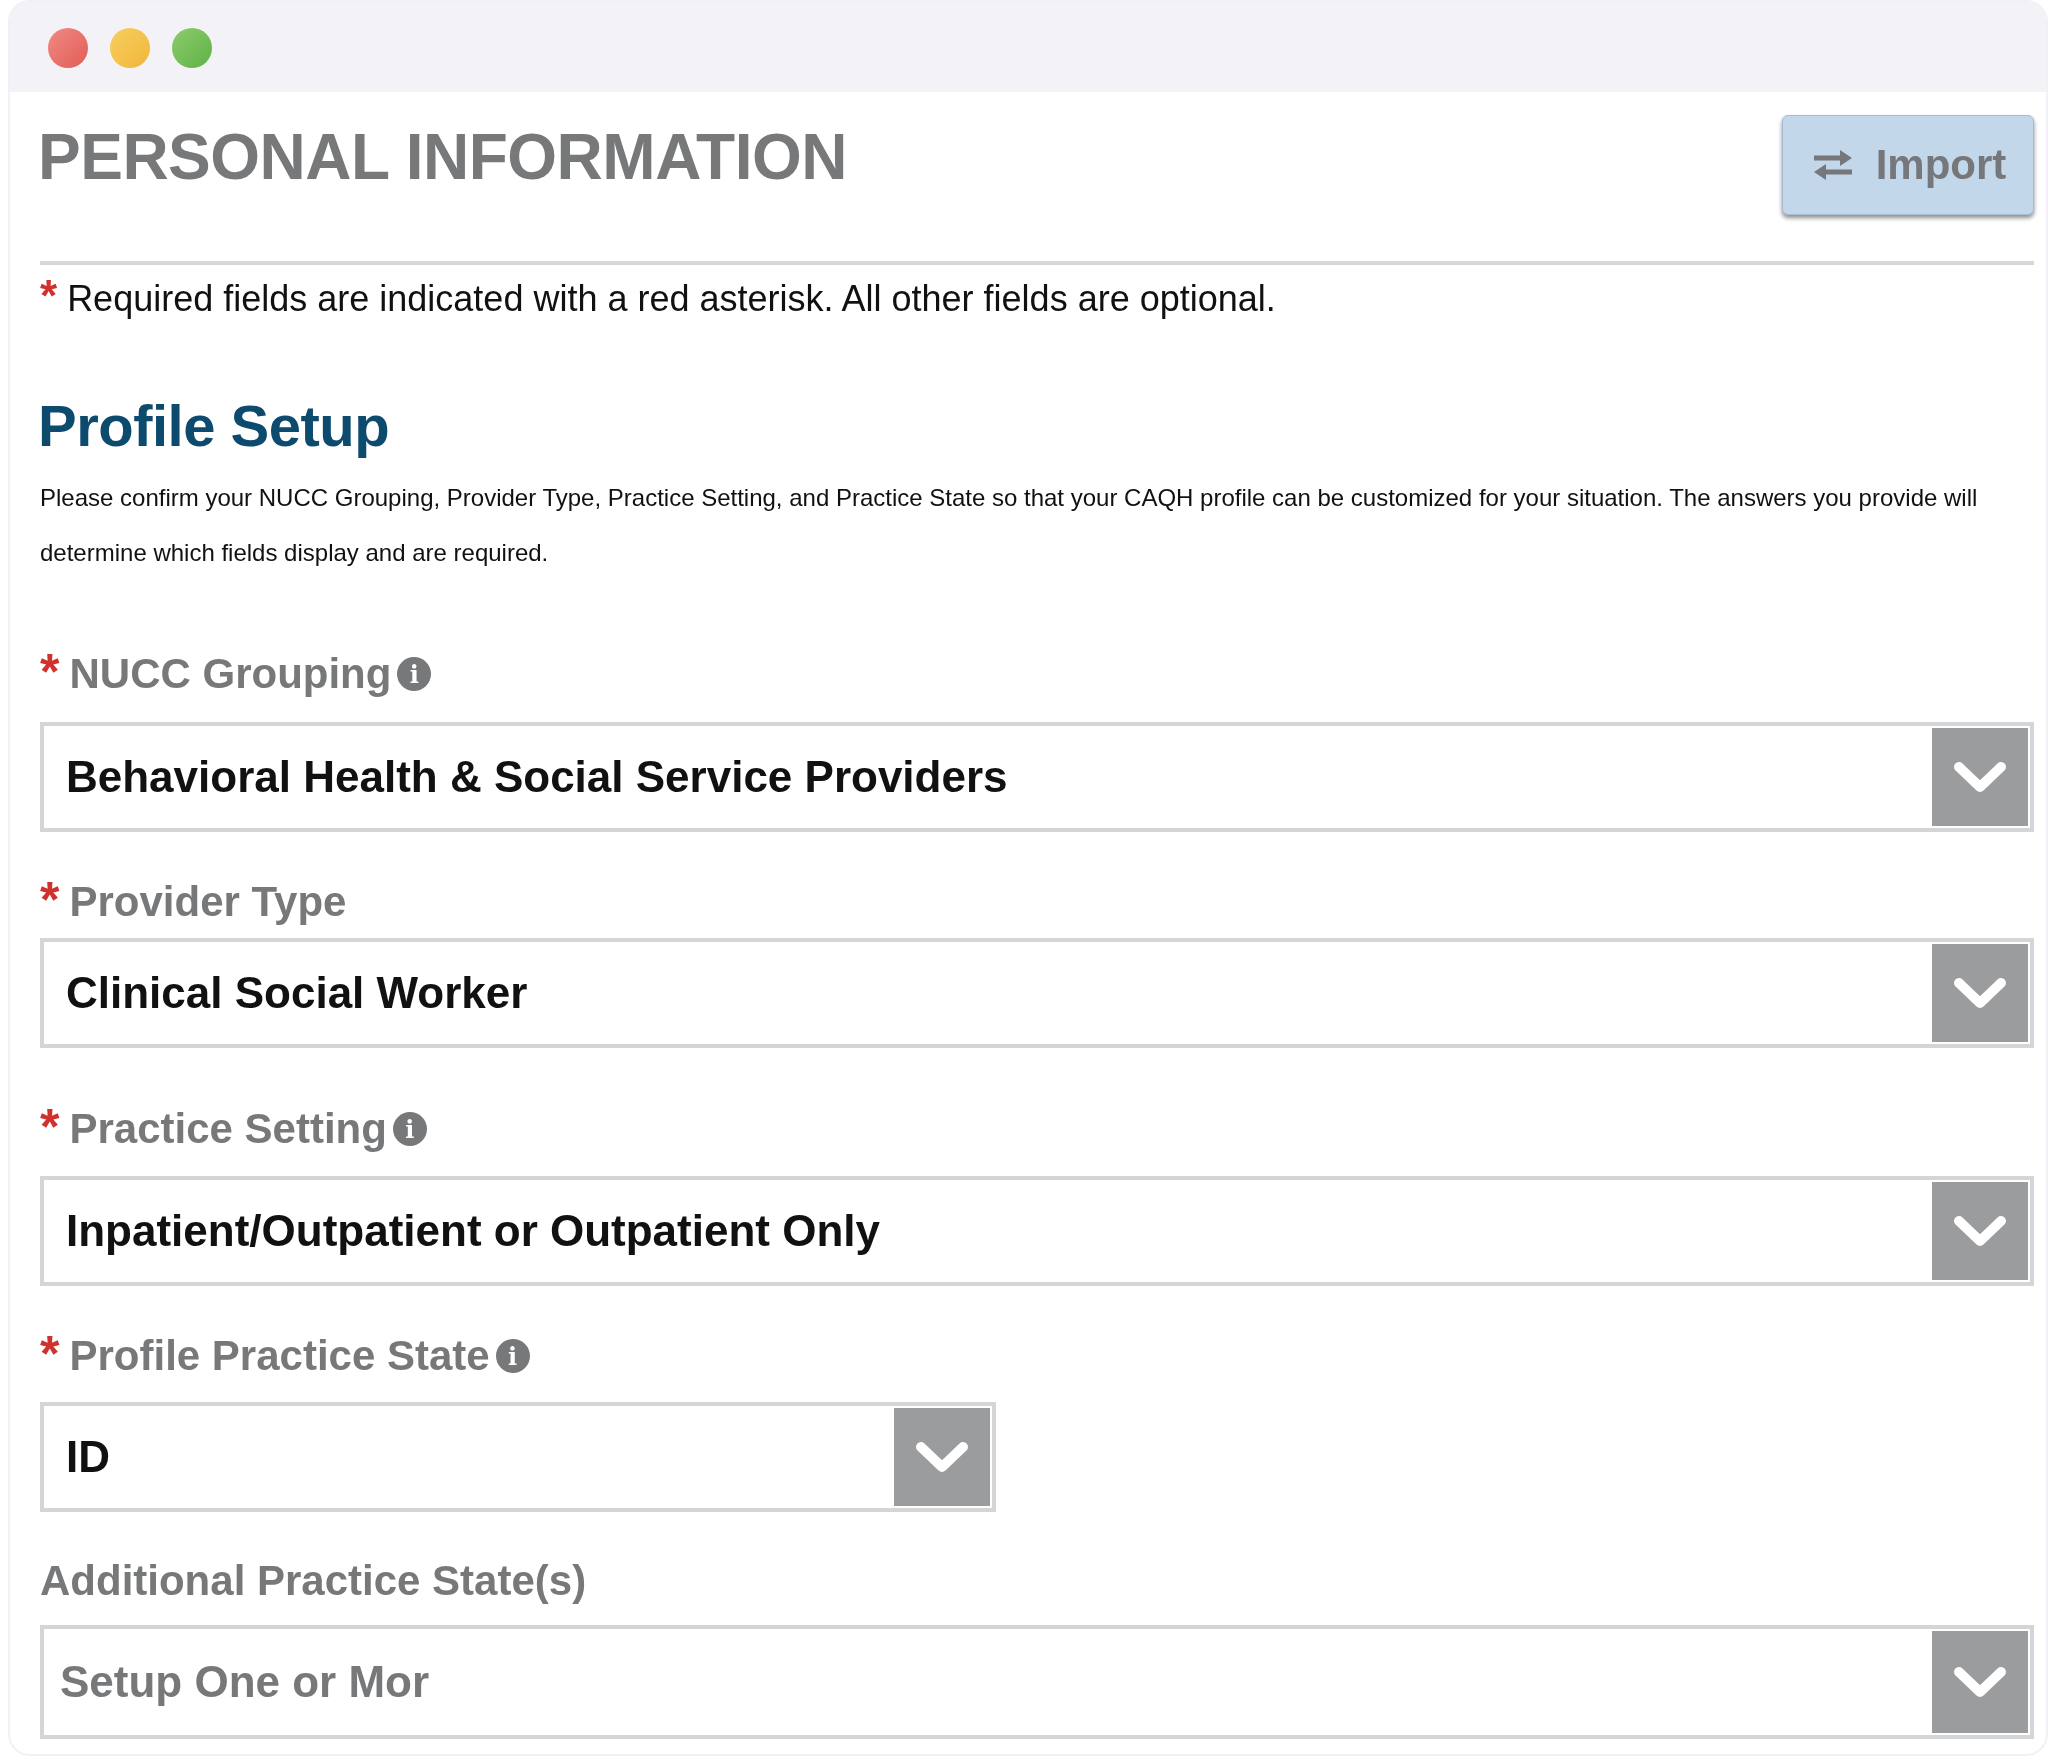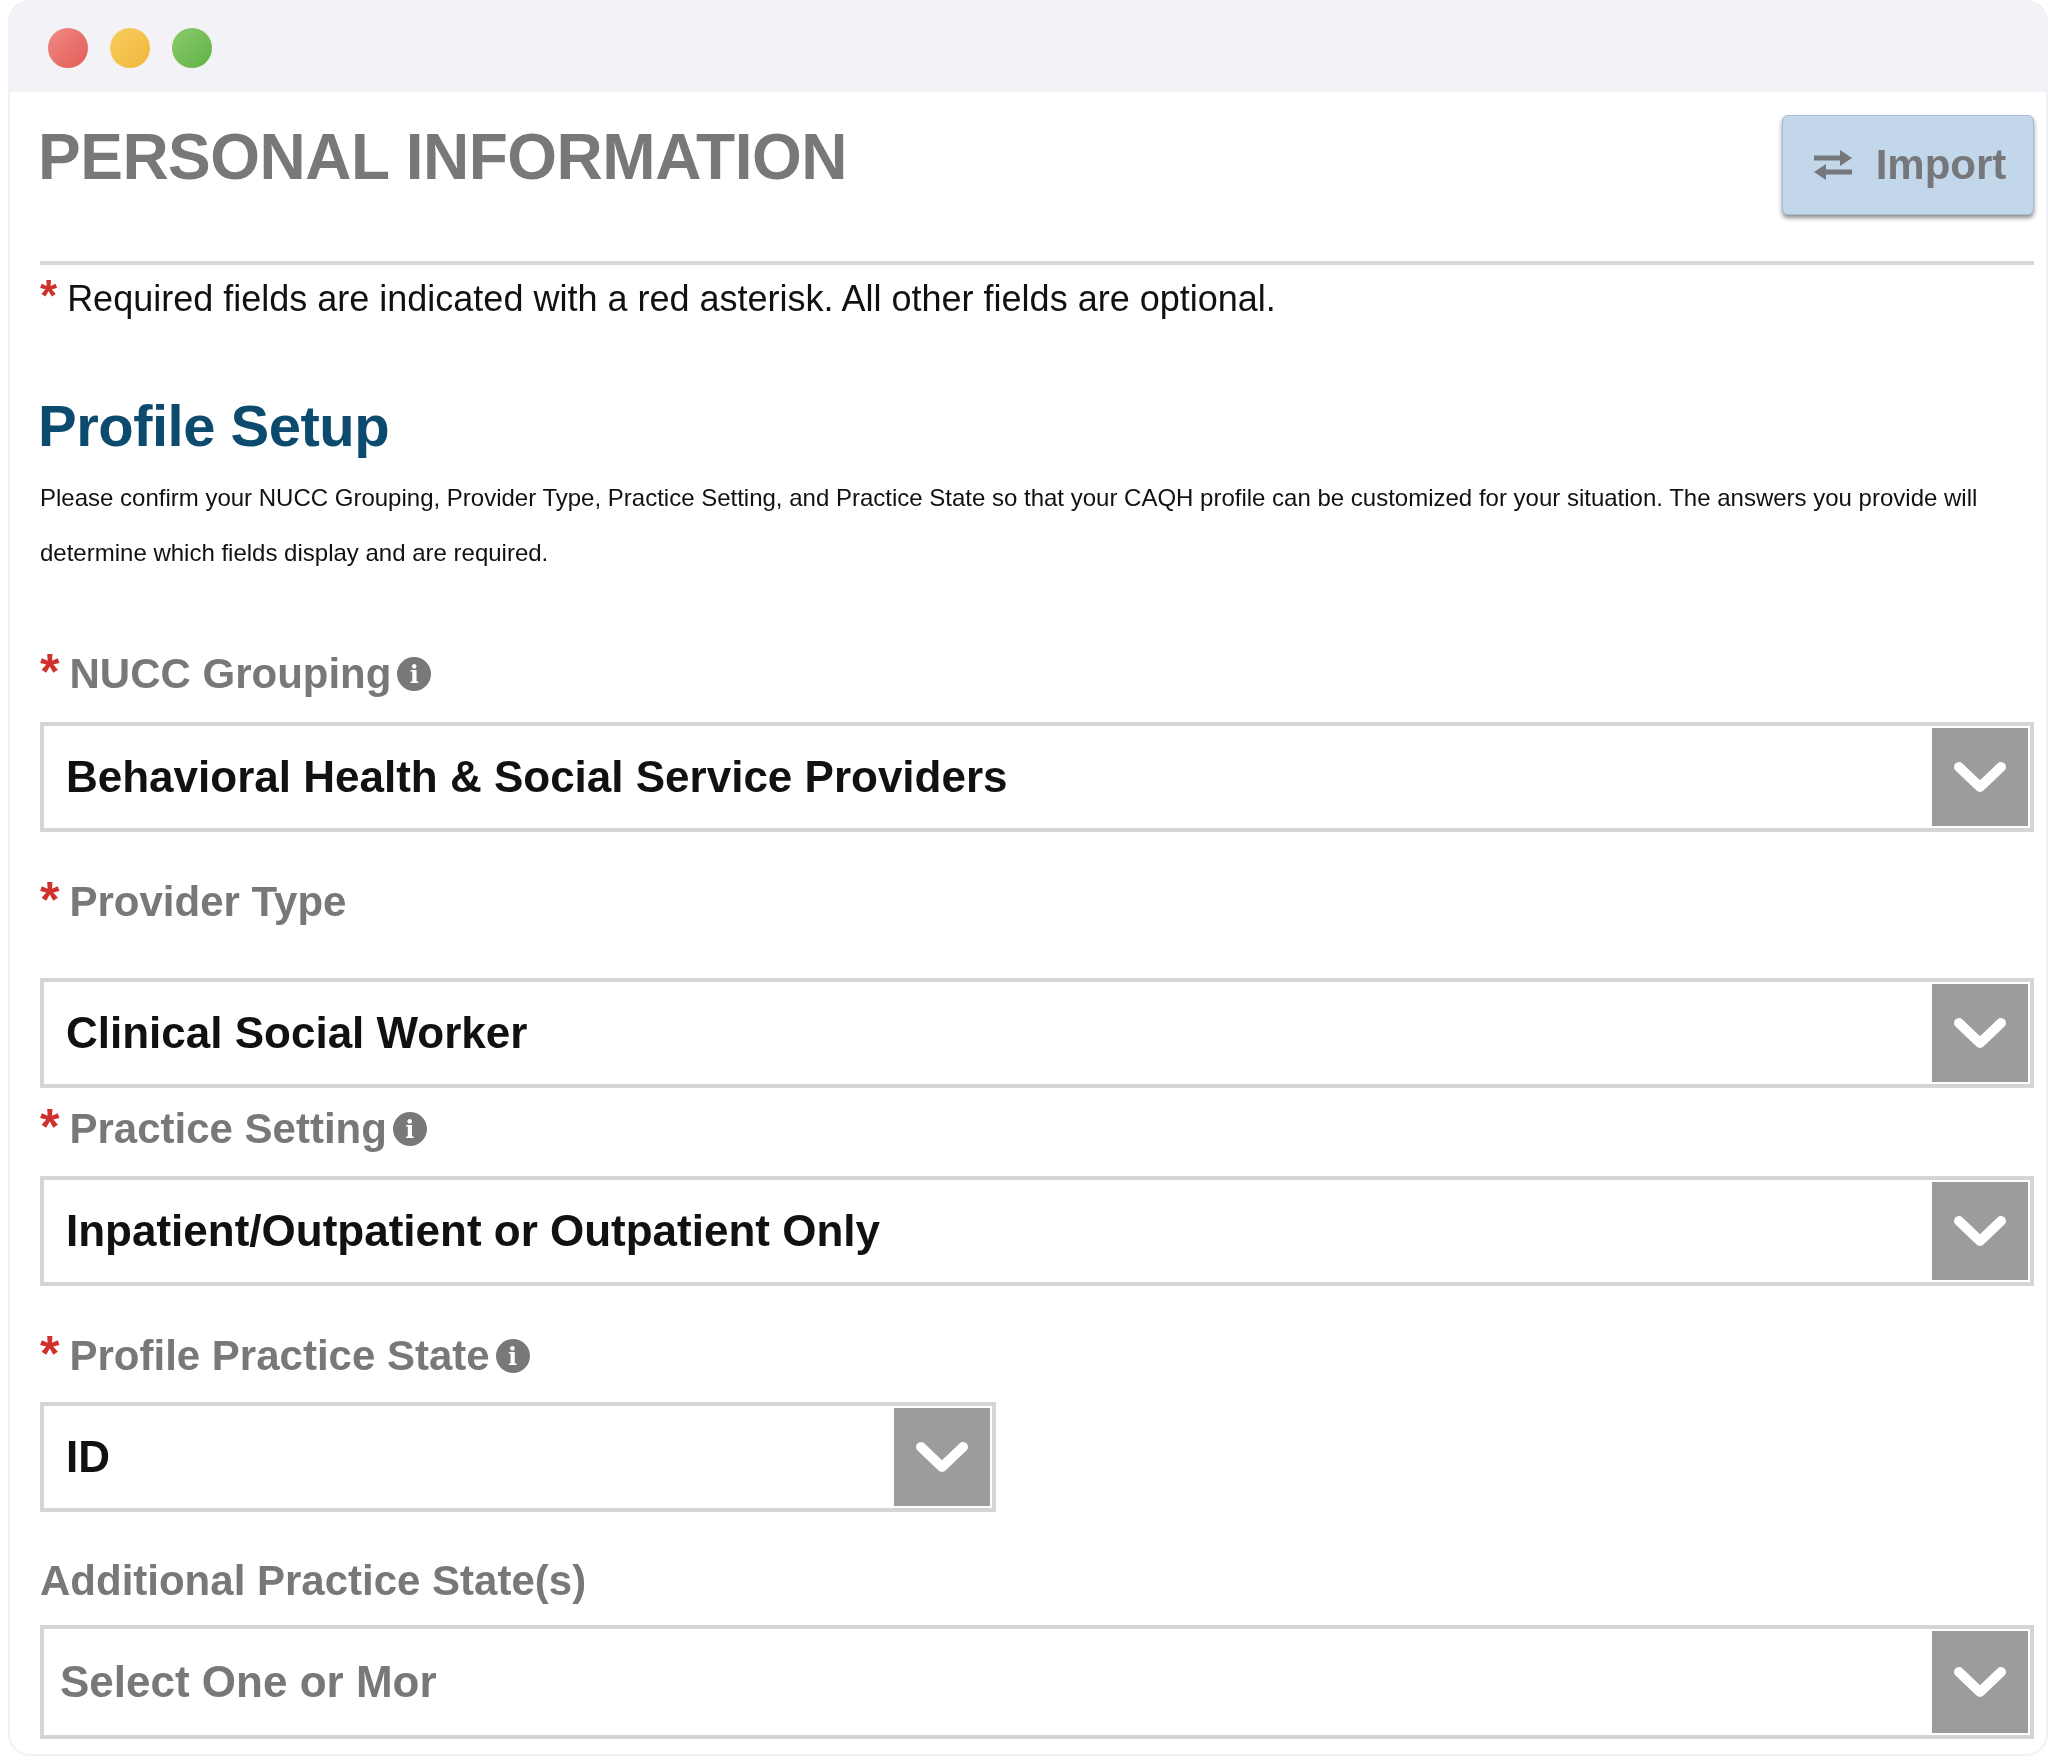--- a/index.html
+++ b/index.html
@@ -121,21 +121,21 @@
       <svg viewBox="0 0 58 36">
           <path d="M8 8 L29 28 L50 8" stroke="#fff" stroke-width="10" stroke-linecap="round" stroke-linejoin="round" fill="none"></path>
         </svg>
     </span>
   </div>
 
   <div class="field-label" style="top:876px;">
     <span class="asterisk">*</span>
     <span>Provider Type</span>
   </div>
-  <div class="select" style="top:976px;text-align:right;">
+  <div class="select" style="top:936px;text-align:right;">
     <span class="value">Clinical Social Worker</span>
     <span class="arrow">
       <svg viewBox="0 0 58 36">
           <path d="M8 8 L29 28 L50 8" stroke="#fff" stroke-width="10" stroke-linecap="round" stroke-linejoin="round" fill="none"></path>
         </svg>
     </span>
   </div>
 
   <div class="field-label" style="top:1103px;">
     <span class="asterisk">*</span>
@@ -162,20 +162,20 @@
       <svg viewBox="0 0 58 36">
           <path d="M8 8 L29 28 L50 8" stroke="#fff" stroke-width="10" stroke-linecap="round" stroke-linejoin="round" fill="none"></path>
         </svg>
     </span>
   </div>
 
   <div class="field-label" style="top:1555px;">
     <span>Additional Practice State(s)</span>
   </div>
   <div class="select" style="top:1623px; height:114px;">
-    <span class="value placeholder">Select One or Mor</span>
+    <span class="value placeholder">Setup One or Mor</span>
     <span class="arrow">
       <svg viewBox="0 0 58 36">
           <path d="M8 8 L29 28 L50 8" stroke="#fff" stroke-width="10" stroke-linecap="round" stroke-linejoin="round" fill="none"></path>
         </svg>
     </span>
   </div>
 </div>
 
 </body></html>

